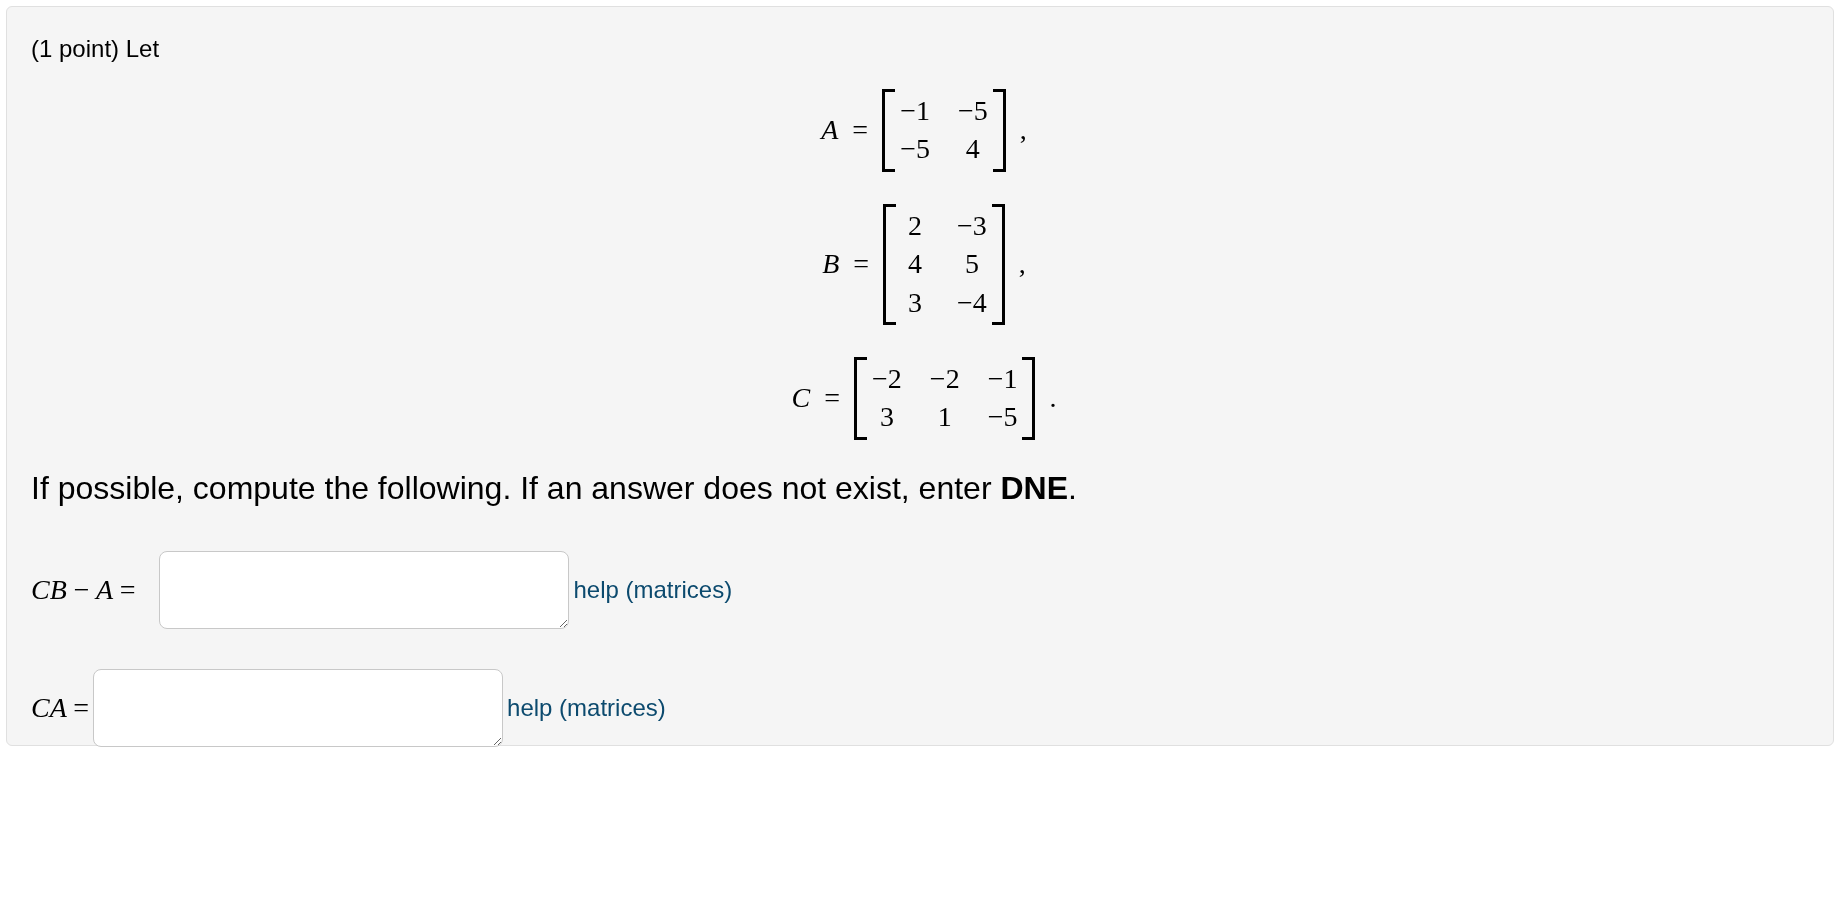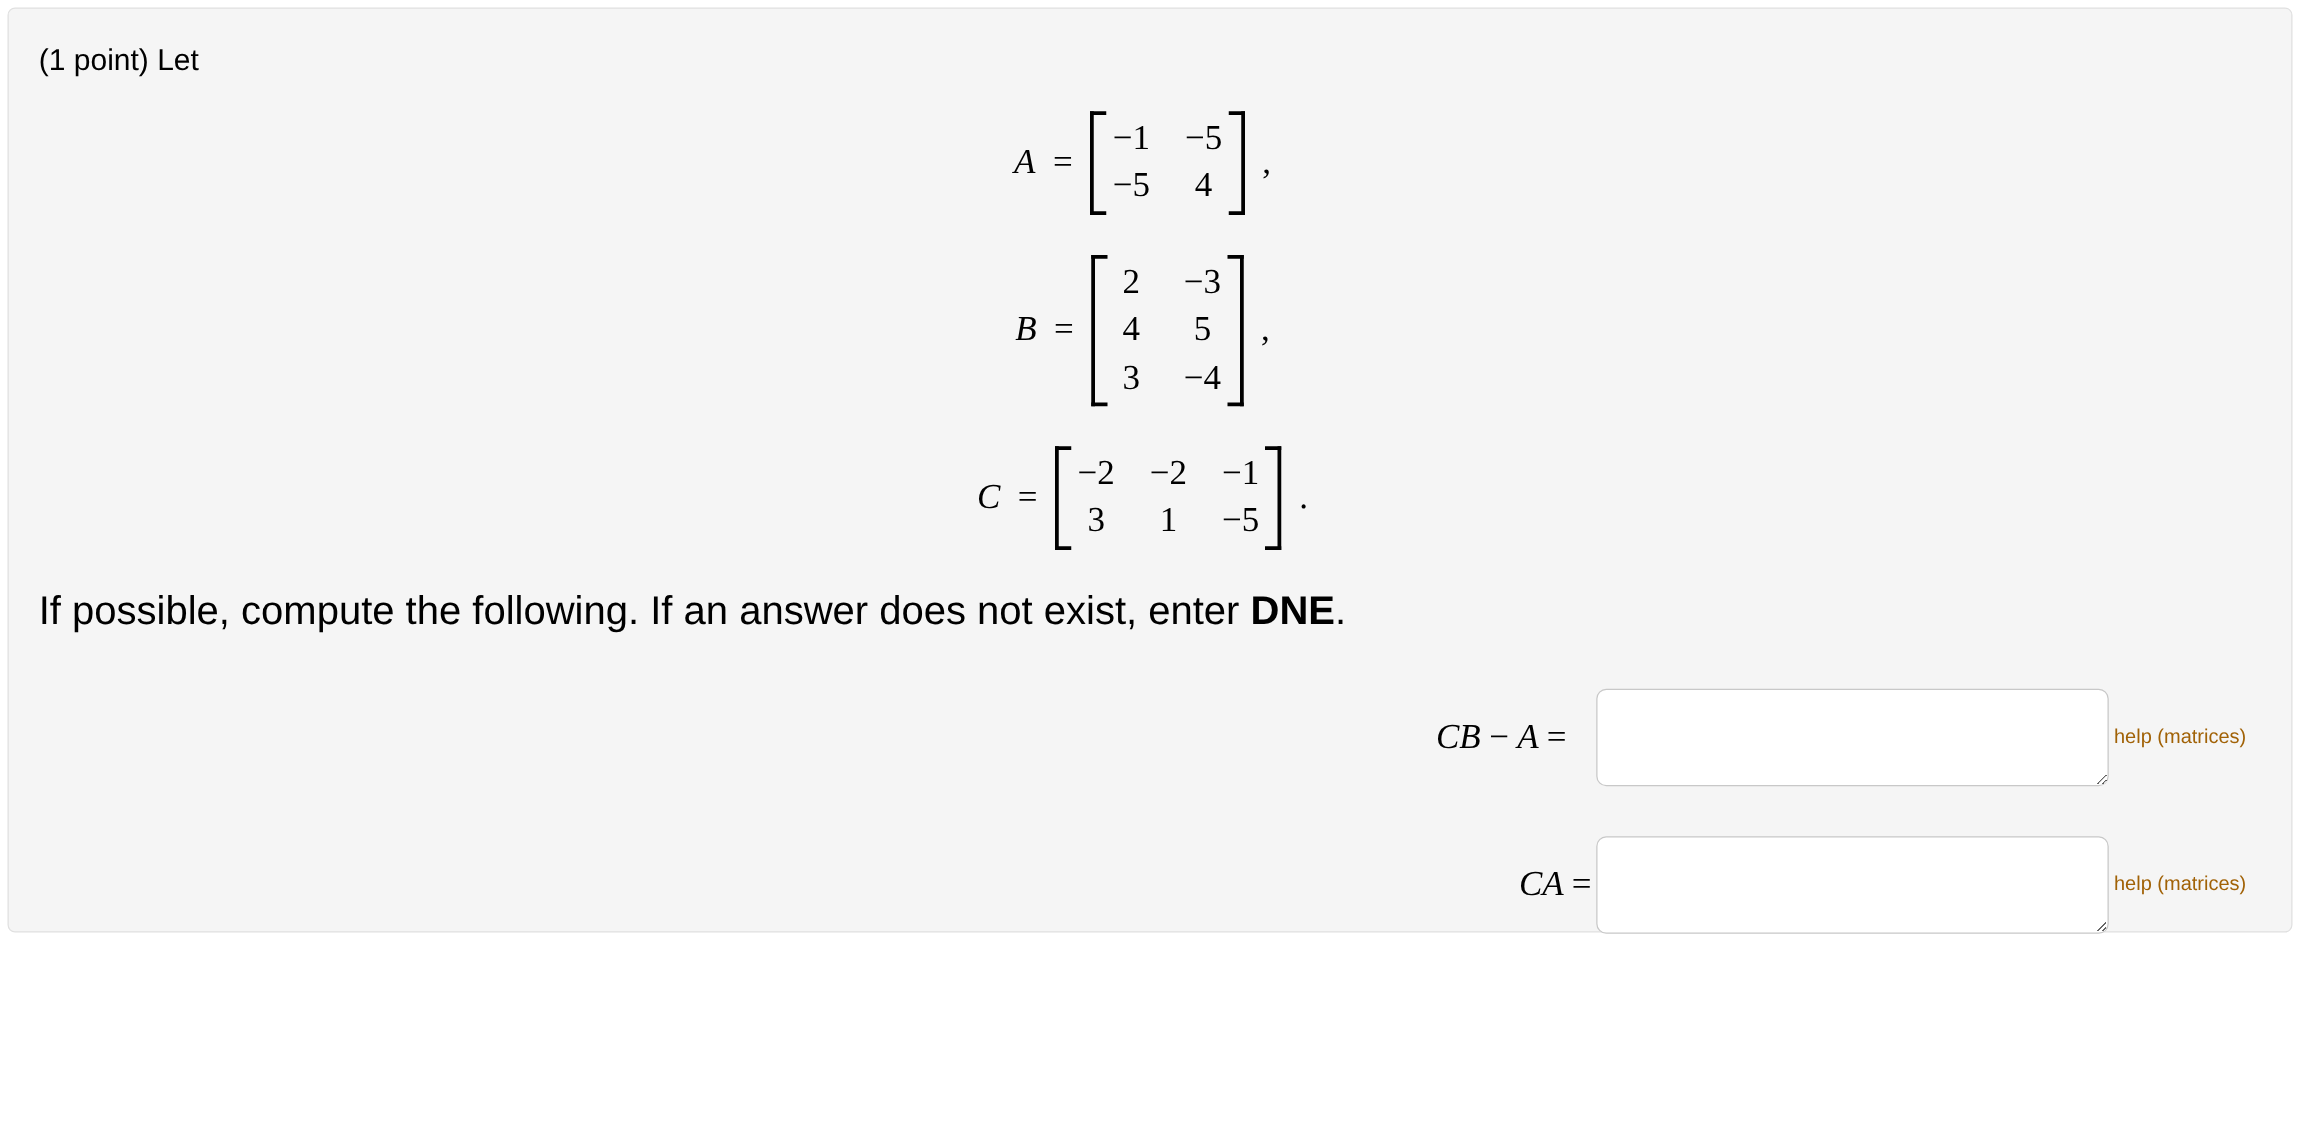--- a/index.html
+++ b/index.html
@@ -13,21 +13,21 @@
     color: #000;
   }
   .problem {
     box-sizing: border-box;
     margin: 6px;
     width: 1828px;
     height: 740px;
     background: #f5f5f5;
     border: 1px solid #e0e0e0;
     border-radius: 6px;
-    padding: 28px 36px 24px 24px;
+    padding: 28px 16px 24px 24px;
     position: relative;
   }
   .intro-line { font-size: 24px; }
   .math-block {
     text-align: center;
     margin: 20px 0 12px 0;
     font-family: Georgia, "Times New Roman", serif;
     font-size: 28px;
   }
   .eq-row {
@@ -75,21 +75,20 @@
   .mgrid.cols2 { grid-template-columns: repeat(2, auto); }
   .mgrid.cols3 { grid-template-columns: repeat(3, auto); }
   .mcell { text-align: center; min-width: 28px; line-height: 1.3; }
   .trail { font-family: Georgia, "Times New Roman", serif; }
   .instr { margin-top: 24px; font-size: 32px; }
   .answer-row {
     display: flex;
     align-items: center;
     gap: 4px;
     margin-top: 44px;
-    justify-content: flex-end;
   }
   .answer-row.second { margin-top: 40px; }
   .ans-label {
     font-family: Georgia, "Times New Roman", serif;
     font-style: italic;
     font-size: 28px;
     white-space: nowrap;
   }
   .ans-label .eqsign { font-style: normal; }
   textarea.ans-input {
@@ -98,22 +97,22 @@
     border: 1px solid #c8c8c8;
     border-radius: 8px;
     background: #ffffff;
     padding: 10px 12px;
     resize: both;
     width: 410px;
     height: 78px;
     box-sizing: border-box;
   }
   .help-link {
-    color: #a16207;
-    font-size: 16px;
+    color: #0c4a6e;
+    font-size: 24px;
     text-decoration: none;
     cursor: pointer;
   }
 </style>
 </head>
 <body>
 
 <div class="problem">
 
   <div class="intro-line">

